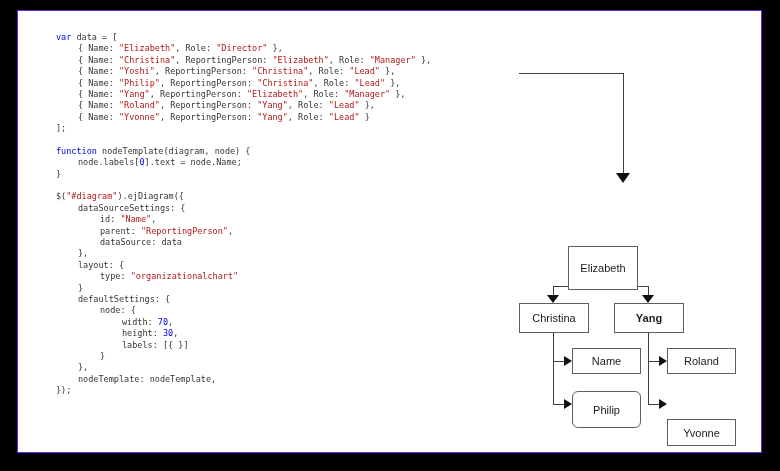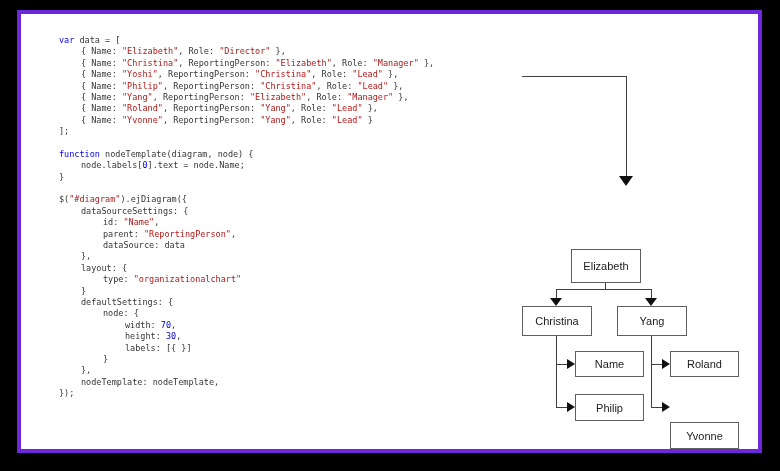--- a/index.html
+++ b/index.html
@@ -8,21 +8,21 @@
     background:#000;
     position:relative;
     font-family:"Liberation Sans", sans-serif;
     overflow:hidden;
   }
   .panel{
     position:absolute;
     left:17px;top:10px;
     width:745px;height:443px;
     background:#ffffff;
-    border:4px solid #6d28d9;
+    border:1px solid #6d28d9;
     box-sizing:border-box;
   }
   
   .code{
     position:absolute;
     left:38px;top:21px;
     font-family:"DejaVu Sans Mono", monospace;
     font-size:8.5px;
     line-height:11.4px;
     white-space:pre;
@@ -78,35 +78,35 @@
       <div class="cline" style="left: 535px; top: 393px; width: 12px; height: 1px;"></div>
       <div class="cline" style="left: 630px; top: 350px; width: 12px; height: 1px;"></div>
       <div class="cline" style="left: 630px; top: 393px; width: 12px; height: 1px;"></div>
       <div class="arrow arrow-down-lg" style="left: 598px; top: 162px;"></div>
       <div class="arrow arrow-down" style="left: 529px; top: 284px;"></div>
       <div class="arrow arrow-down" style="left: 624px; top: 284px;"></div>
       <div class="arrow arrow-right" style="left: 546px; top: 345px;"></div>
       <div class="arrow arrow-right" style="left: 546px; top: 388px;"></div>
       <div class="arrow arrow-right" style="left: 641px; top: 345px;"></div>
       <div class="arrow arrow-right" style="left: 641px; top: 388px;"></div>
-      <div class="node" style="left: 550px; top: 235px; width: 70px; height: 34px; align-items: center;">
+      <div class="node" style="left: 550px; top: 235px; width: 70px; height: 44px; align-items: center;">
         <span>Elizabeth</span>
       </div>
       <div class="node" style="left: 501px; top: 292px; width: 70px; height: 30px;">
         <span>Christina</span>
       </div>
-      <div class="node" style="left: 596px; top: 292px; width: 70px; height: 30px;">
+      <div class="node" style="left: 596px; top: 292px; width: 70px; height: 30px; font-weight: bold;">
         <span>Yang</span>
       </div>
       <div class="node" style="left: 554px; top: 337px; width: 69px; height: 26px;">
         <span>Name</span>
       </div>
       <div class="node" style="left: 649px; top: 337px; width: 69px; height: 26px; text-align: right;">
         <span>Roland</span>
       </div>
-      <div class="node" style="left: 554px; top: 380px; width: 69px; height: 27px;">
+      <div class="node" style="left: 554px; top: 380px; width: 69px; height: 37px; border-radius: 6px;">
         <span>Philip</span>
       </div>
       <div class="node" style="left: 649px; top: 380px; width: 69px; height: 27px; margin-top: 28px;">
         <span>Yvonne</span>
       </div>
     </div>
 </div>
 
 </body></html>

